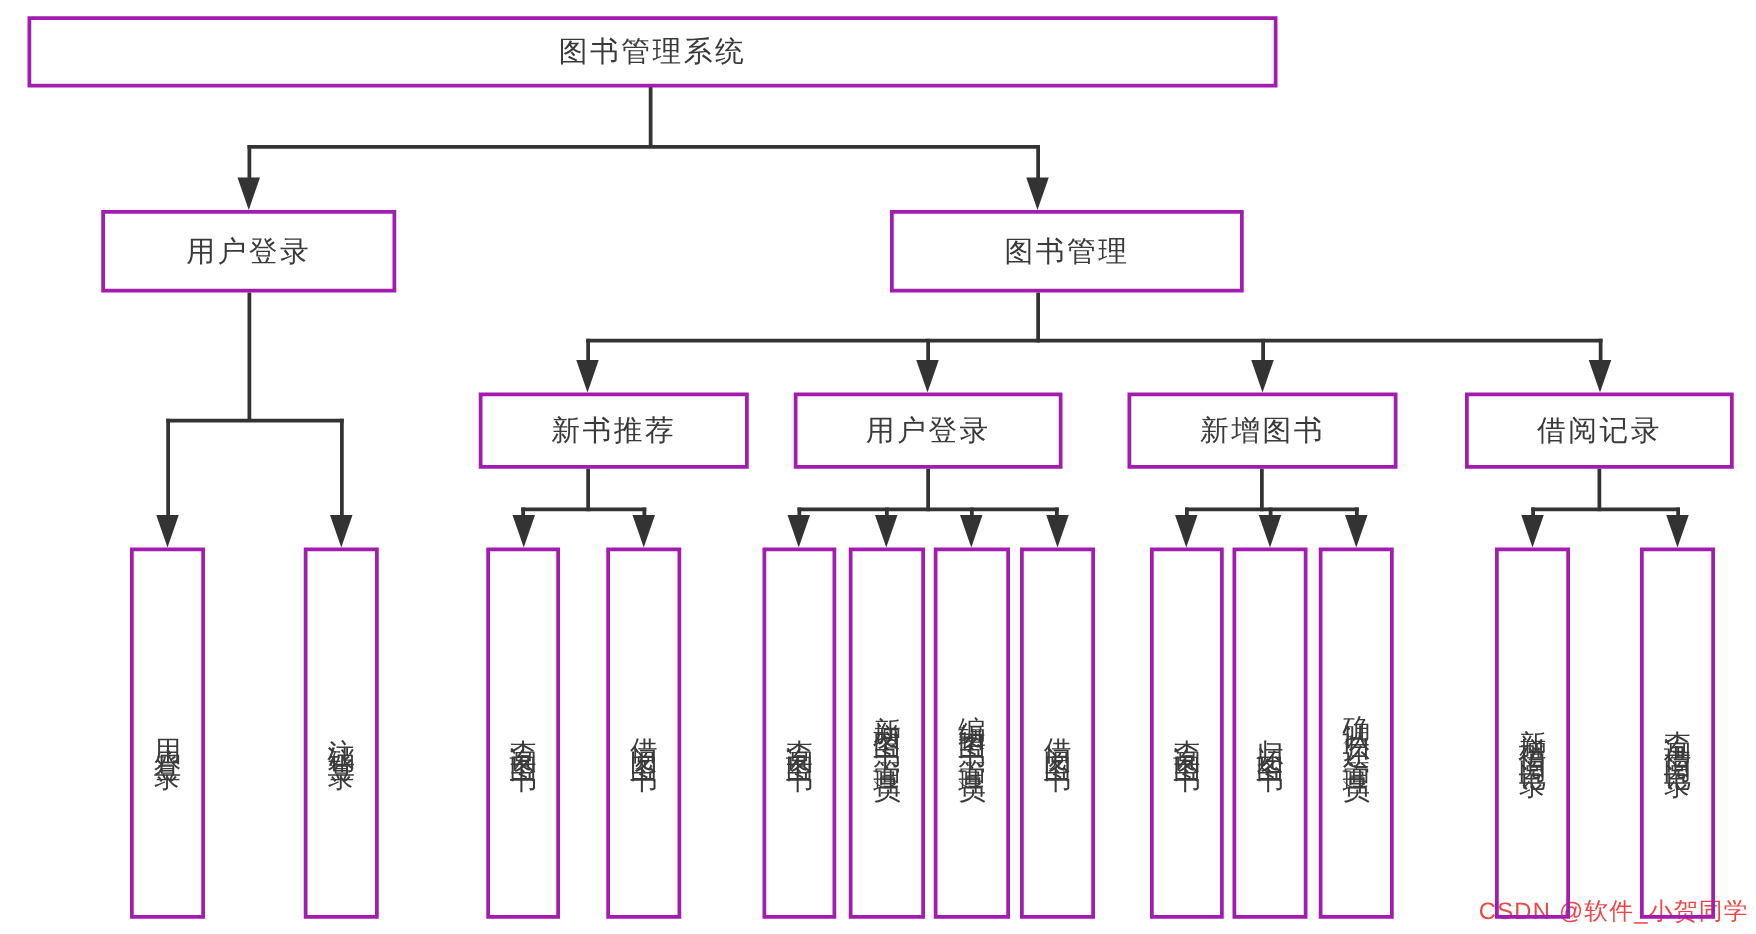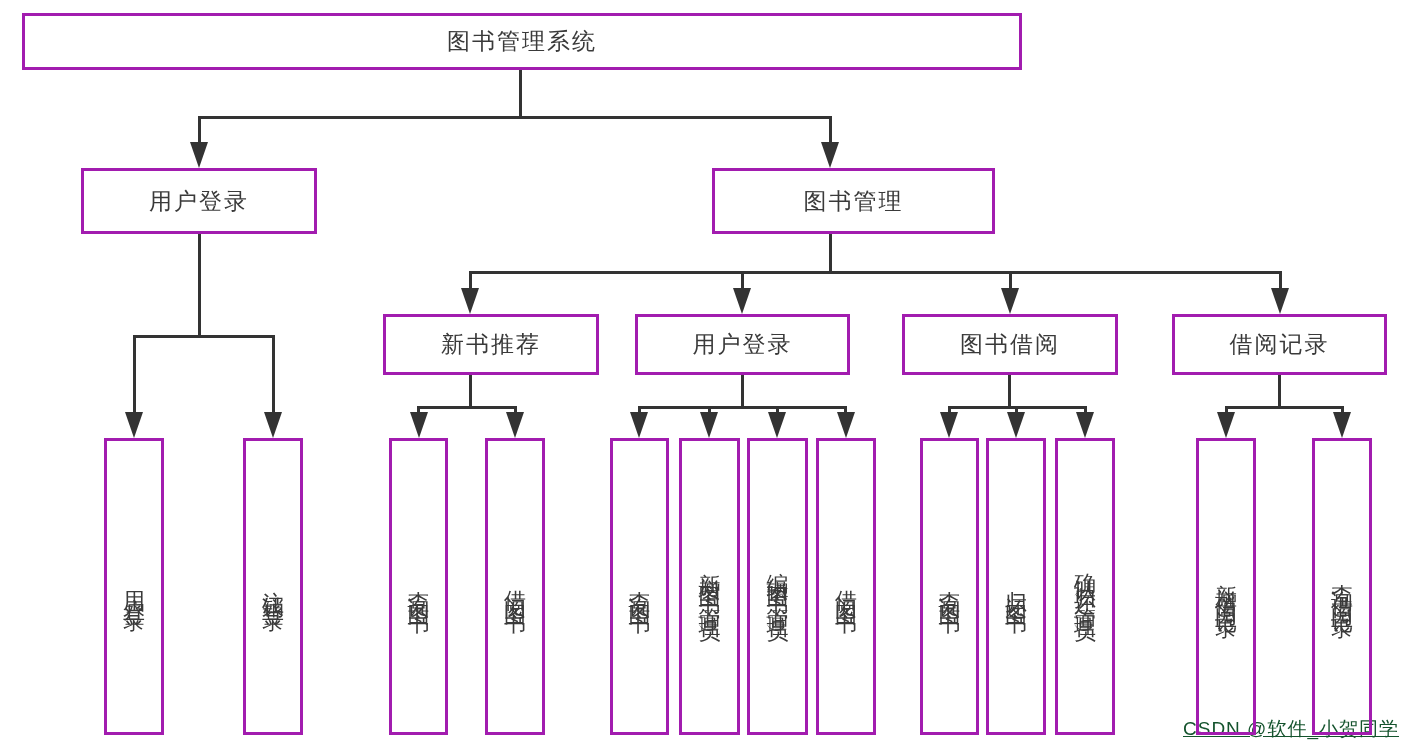--- a/index.html
+++ b/index.html
@@ -33,21 +33,21 @@
   .vl{width:3px;}
   .hl{height:3px;}
   .arr{
     position:absolute;width:0;height:0;z-index:1;
     border-left:9px solid transparent;
     border-right:9px solid transparent;
     border-top:26px solid #333333;
   }
   .watermark{
     position:absolute;left:1183px;top:716px;z-index:1;
-    font-size:19px;color:#14532d;letter-spacing:1px;white-space:nowrap;text-decoration:underline;
+    font-size:19px;color:#ef4444;letter-spacing:1px;white-space:nowrap;
   }
 </style>
 </head>
 <body>
 
 <div id="canvas">
 
   <div class="watermark">CSDN @软件_小贺同学</div>
 
   <div class="box" style="left:22px;top:13px;width:1000px;height:57px;">
@@ -92,21 +92,21 @@
     <div class="arr" style="left:1271px;top:288px;"></div>
   </div>
 
   <div class="box" style="left:363px;top:314px;width:216px;height:61px;margin-left:20px;">
     <span class="hlabel">新书推荐</span>
   </div>
   <div class="box" style="left:635px;top:314px;width:215px;height:61px;">
     <span class="hlabel">用户登录</span>
   </div>
   <div class="box" style="left:902px;top:314px;width:216px;height:61px;">
-    <span class="hlabel">图书借阅</span>
+    <span class="hlabel">新增图书</span>
   </div>
   <div class="box" style="left:1172px;top:314px;width:215px;height:61px;">
     <span class="hlabel">借阅记录</span>
   </div>
 
   <div>
     <div class="vl" style="left:469px;top:375px;height:34px;"></div>
     <div class="hl" style="left:417px;top:406px;width:100px;"></div>
     <div class="vl" style="left:417px;top:406px;height:10px;"></div>
     <div class="vl" style="left:514px;top:406px;height:10px;"></div>

